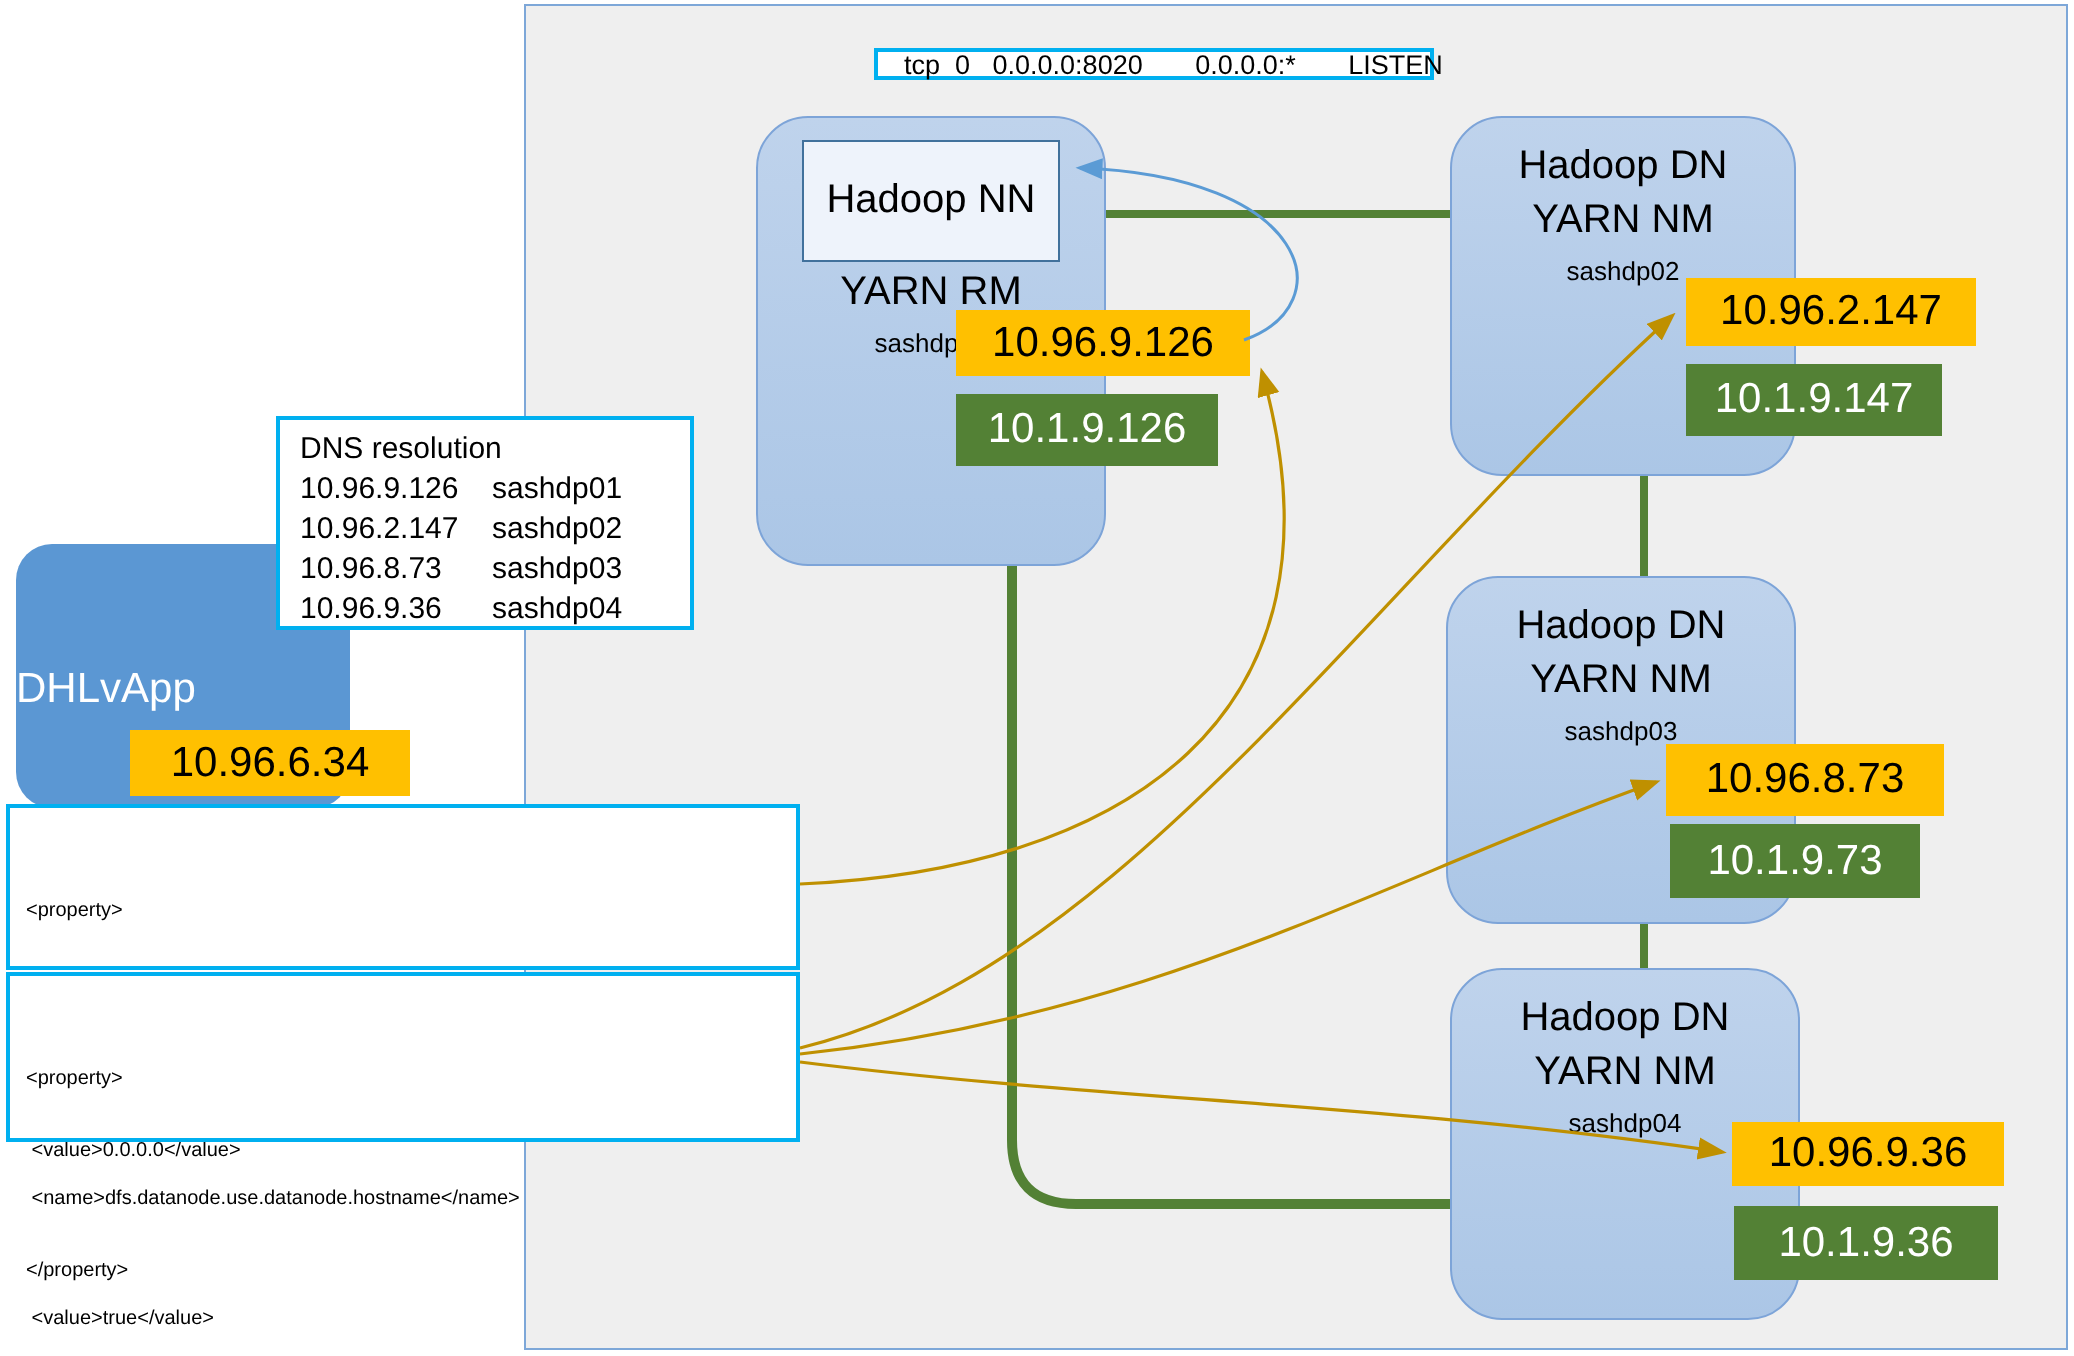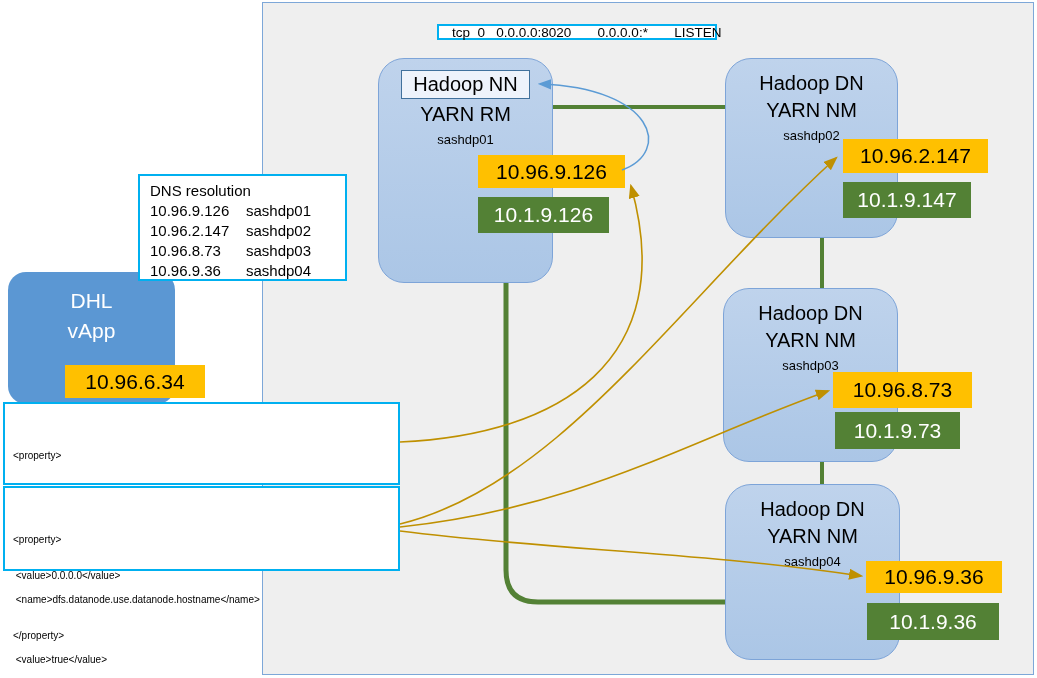--- a/index.html
+++ b/index.html
@@ -10,57 +10,57 @@
   *{box-sizing:border-box;margin:0;padding:0}
   body{font-family:"Liberation Sans",sans-serif;background:#fff}
   .canvas{position:relative;width:1037px;height:678px;background:#fff;overflow:hidden}
   .layer{position:absolute;left:0;top:0;width:1037px;height:678px;pointer-events:none}
   .panel{position:absolute;left:262px;top:2px;width:772px;height:673px;
          background:var(--panel-bg);border:1px solid var(--panel-border)}
   
   .cyanbox{position:absolute;background:#fff;border:2px solid var(--cyan);color:#000}
   .listen{left:437px;top:24px;width:280px;height:16px;font-size:13.5px;
           display:flex;align-items:center;padding-left:13px;white-space:pre}
-  .dns{left:138px;top:174px;width:209px;height:107px;font-size:15px;
+  .dns{left:138px;top:208px;width:209px;height:107px;font-size:15px;
        padding:5px 0 16px 10px;line-height:20px}
   .dns-ip{display:inline-block;width:96px}
   .prop{font-size:10px;line-height:20px;padding:2px 0 0 8px;white-space:pre}
   .prop1{left:3px;top:402px;width:397px;height:83px}
   .prop2{left:3px;top:486px;width:397px;height:85px}
   .prop div{white-space:pre}
   .bold{font-weight:normal}
   
   .node{position:absolute;background:linear-gradient(180deg,#bfd3ec 0%,#abc6e6 100%);
         border:1.5px solid var(--node-border);border-radius:26px;color:#000;
         display:flex;flex-direction:column;align-items:center;padding-top:11px}
   .node-nn{left:378px;top:58px;width:175px;height:225px}
   .node-dn2{left:725px;top:58px;width:173px;height:180px}
   .node-dn3{left:723px;top:288px;width:175px;height:174px}
   .node-dn4{left:725px;top:484px;width:175px;height:176px}
   .role{font-size:20px;line-height:27px}
   .nn-label{border:1px solid var(--label-border);background:#eef3fb;
-            padding:0 11px;line-height:27px;margin-bottom:2px}
+            padding:16px 11px;line-height:27px;margin-bottom:2px}
   .hostname{font-size:13px;line-height:18px;margin-top:3px}
   
   .chip{position:absolute;display:flex;align-items:center;justify-content:center;
         font-size:21px;color:#000}
   .chip.ext{background:var(--orange)}
   .chip.int{background:var(--green);color:#fff}
   .c-nn-ext{left:478px;top:155px;width:147px;height:33px}
   .c-nn-int{left:478px;top:197px;width:131px;height:36px}
   .c-d2-ext{left:843px;top:139px;width:145px;height:34px}
   .c-d2-int{left:843px;top:182px;width:128px;height:36px}
   .c-d3-ext{left:833px;top:372px;width:139px;height:36px}
   .c-d3-int{left:835px;top:412px;width:125px;height:37px}
   .c-d4-ext{left:866px;top:561px;width:136px;height:32px}
   .c-d4-int{left:867px;top:603px;width:132px;height:37px}
   .c-vapp{left:65px;top:365px;width:140px;height:33px}
   
   .vapp{position:absolute;left:8px;top:272px;width:167px;height:132px;border-radius:18px;
-        background:var(--vapp-blue);color:#fff;display:flex;flex-direction:column;
+        background:var(--vapp-blue);color:#fff;display:flex;flex-direction:row;
         align-items:center;justify-content:flex-start;padding-top:14px;
         font-size:21px;line-height:30px}
   
   .gline{stroke:var(--green);fill:none}
   .oline{stroke:var(--olive);stroke-width:1.6;fill:none}
   .bline{stroke:var(--arrow-blue);stroke-width:1.5;fill:none}
   .omark{fill:var(--olive)} .bmark{fill:var(--arrow-blue)}
 </style>
 </head>
 <body>

